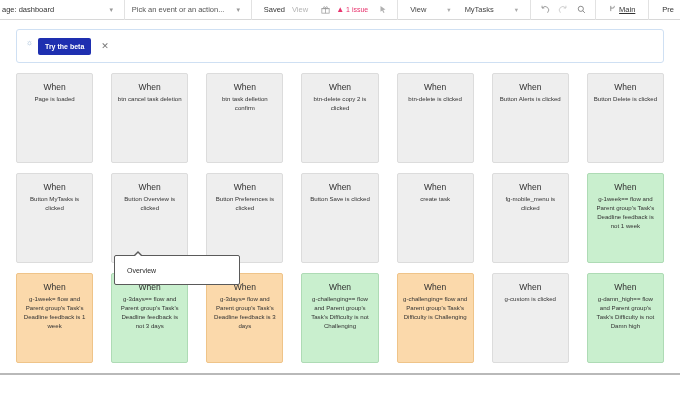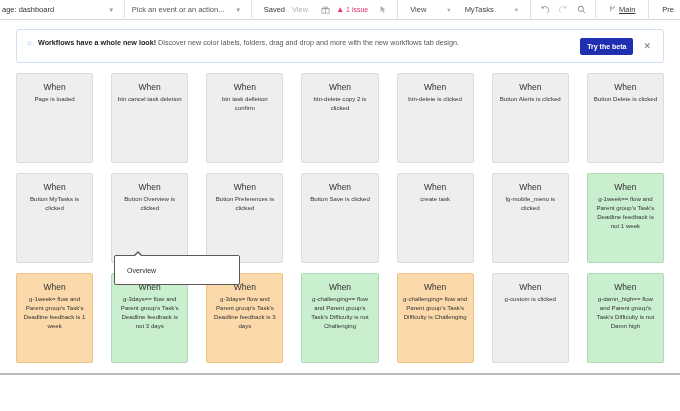--- a/index.html
+++ b/index.html
@@ -214,23 +214,20 @@
     </span>
 
     <span class="tb-sep"></span>
     <span class="tb-preview">Pre</span>
   </div>
 </div>
 
 <div class="banner-wrap">
   <div class="banner">
     <div class="banner-ico">☼</div>
-    <div class="banner-text">
-      <b>Workflows have a whole new look!</b><span> Discover new color labels, folders, drag and drop and more with the new workflows tab design.</span>
-    </div>
     <button class="beta-btn">Try the beta</button>
     <span class="banner-close">✕</span>
   </div>
 </div>
 
 <div class="canvas">
   <div id="grid-root">
       <div class="row">
         <div class="card">
           <div class="card-when">When</div>

